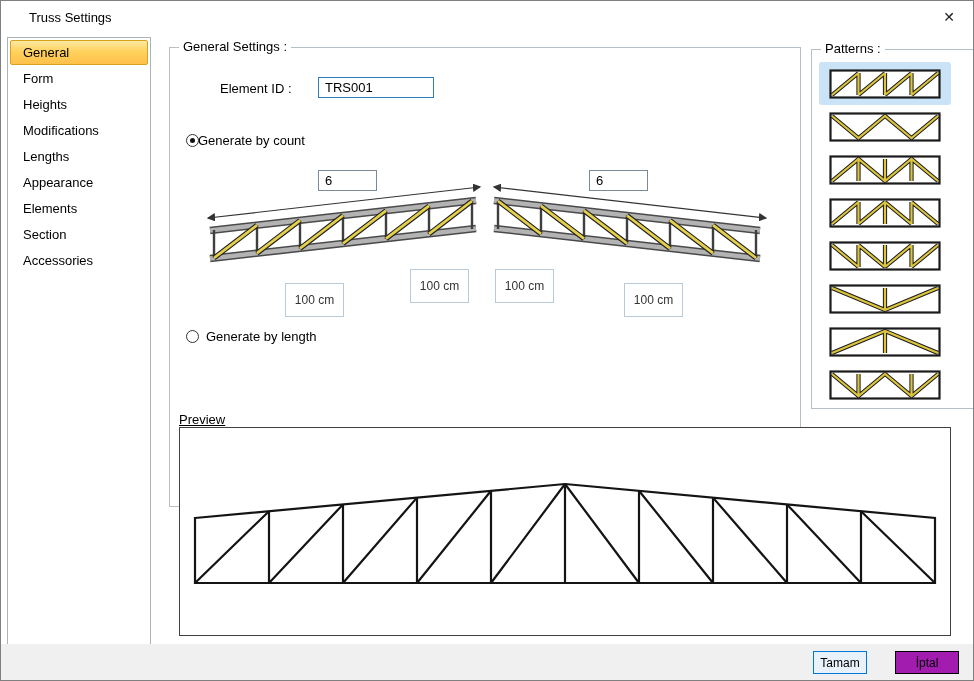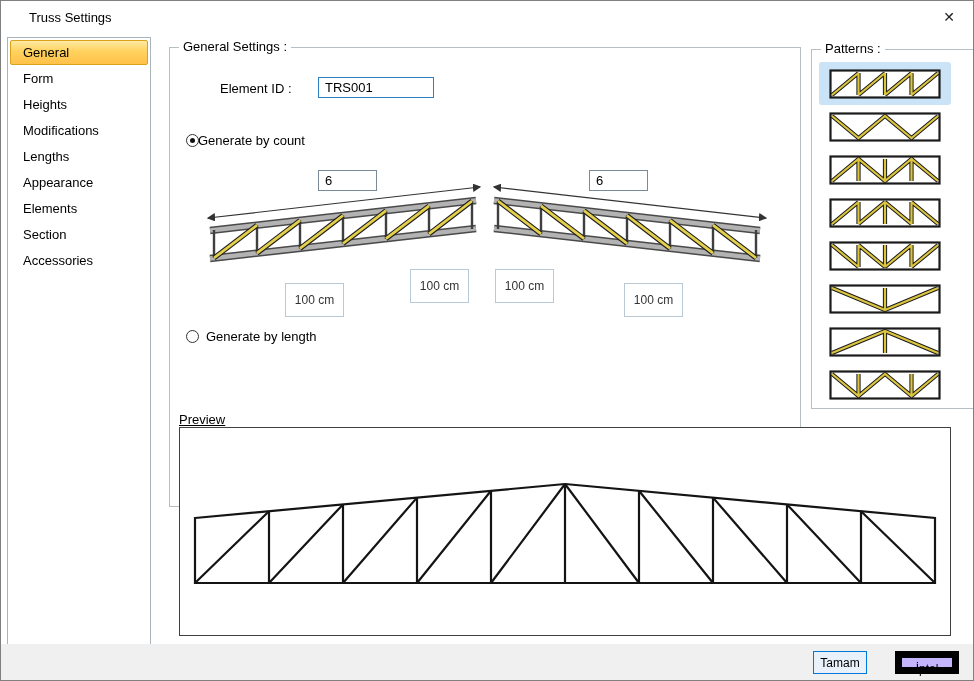--- a/index.html
+++ b/index.html
@@ -47,21 +47,21 @@
   .web-o{stroke:#1f1f1f;stroke-width:5;fill:none;}
   .web-f{stroke:#e4d04a;stroke-width:2.8;fill:none;}
   .vert{stroke:#3f3f3f;stroke-width:2.4;fill:none;}
   .dimline{stroke:#333;stroke-width:1.2;}
   
   .preview-label{position:absolute;font-size:13px;text-decoration:underline;}
   .preview-box{position:absolute;border:1px solid #404040;background:#fff;}
   .pv{stroke:#141414;stroke-width:2.2;fill:none;}
   
   .footer{position:absolute;left:0;right:0;bottom:0;height:36px;background:#f0f0f0;}
-  .btn{position:absolute;top:7px;height:23px;background:#c4b5fd;border:7px solid #000000;
+  .btn{position:absolute;top:7px;height:23px;background:#a21caf;border:1px solid #000000;
     font-family:"Liberation Sans",sans-serif;font-size:12px;text-align:center;line-height:21px;}
   .btn.default{border:1px solid #0078d7;background:#e9f2fa;}
 </style>
 </head>
 <body>
 
 <div class="dialog">
 
   <div class="titlebar">
     <div class="title">Truss Settings</div>

